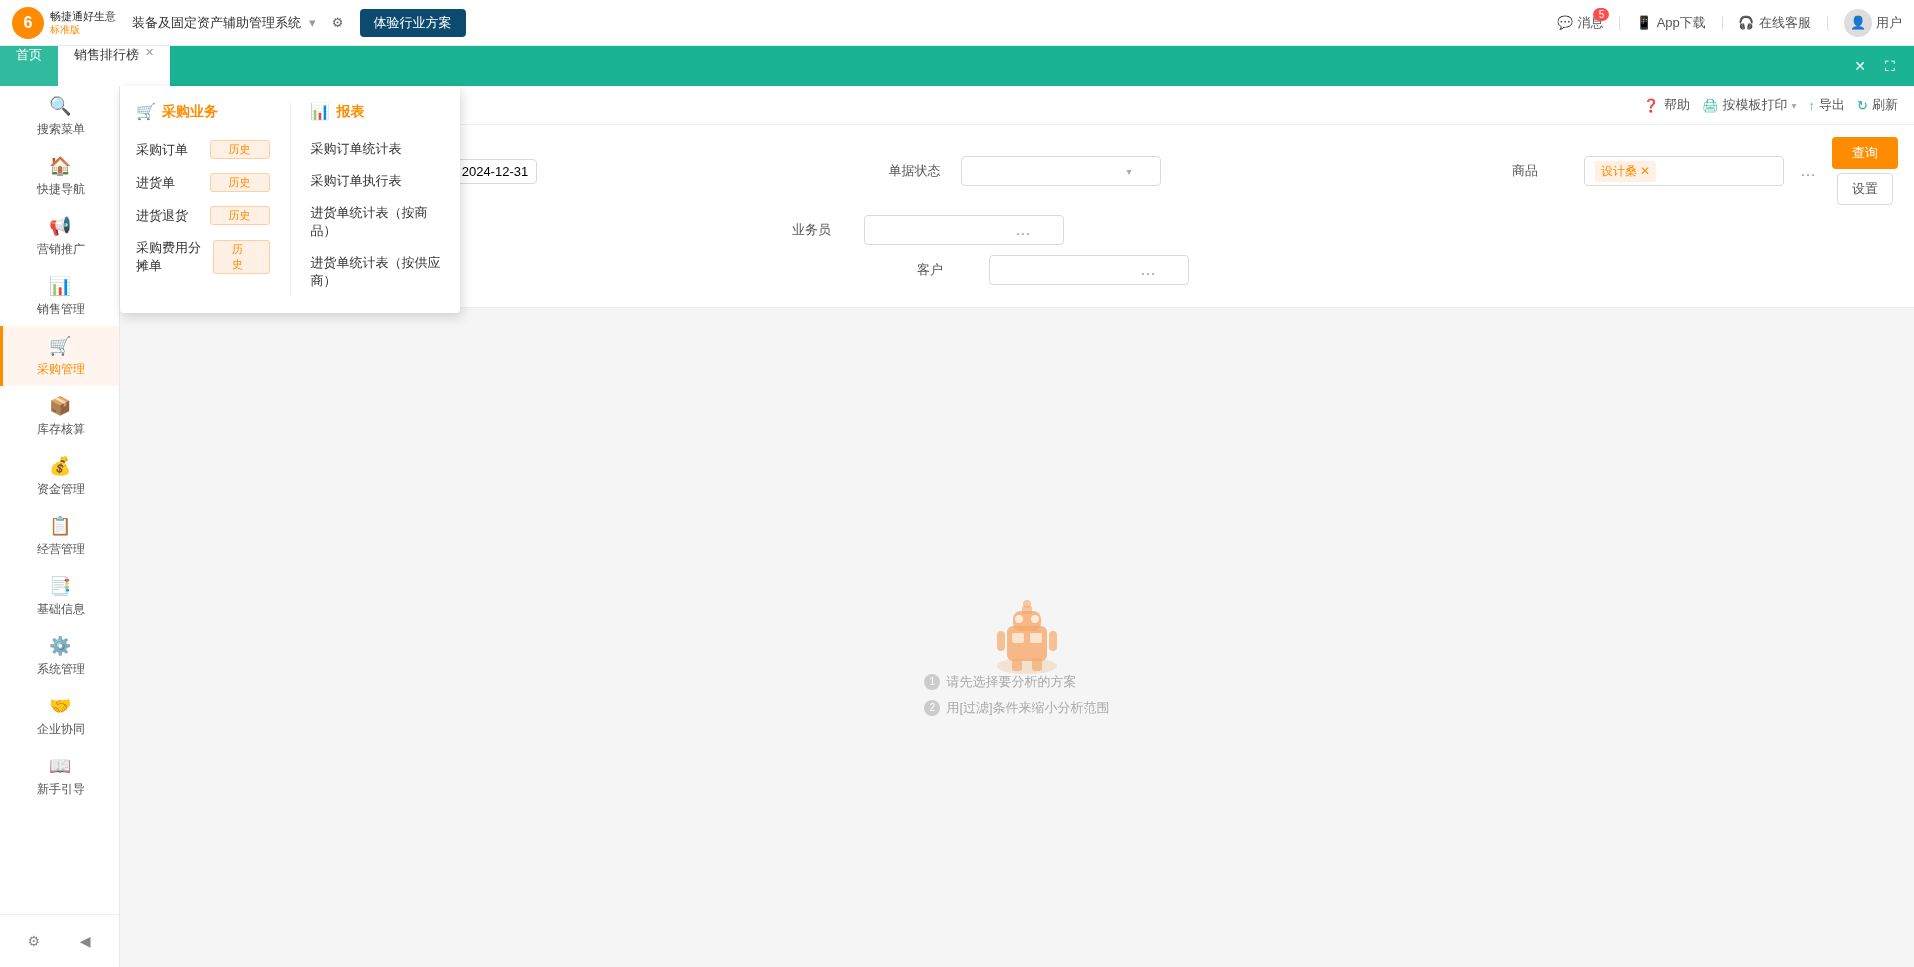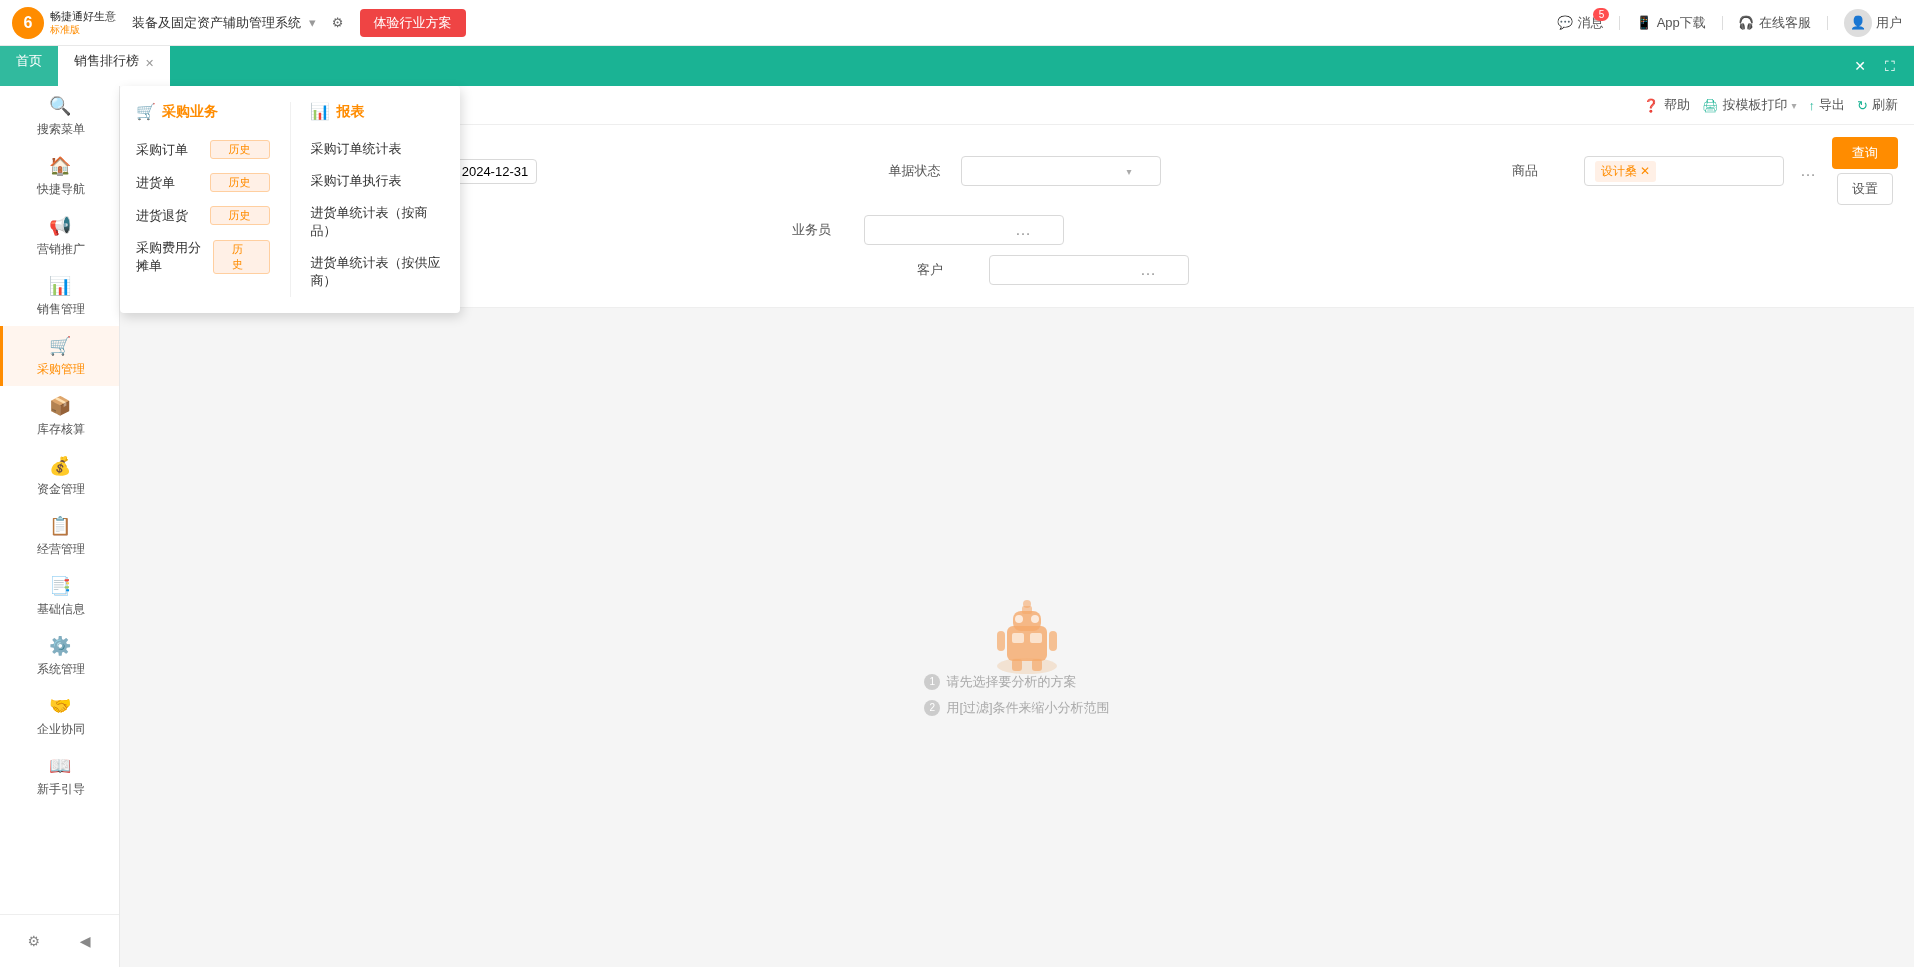--- a/index.html
+++ b/index.html
@@ -57,21 +57,21 @@
     .settings-icon {
       width: 28px;
       height: 28px;
       display: flex;
       align-items: center;
       justify-content: center;
       cursor: pointer;
       color: #666;
     }
     .industry-btn {
-      background: #ef4444;
+      background: #0c4a6e;
       color: white;
       border: none;
       padding: 5px 14px;
       border-radius: 4px;
       cursor: pointer;
       font-size: 13px;
     }
     .header-right {
       display: flex;
       align-items: center;
@@ -113,23 +113,23 @@
     .nav-tabs-bar {
       height: 40px;
       background: #1ab394;
       display: flex;
       align-items: center;
       padding: 0 0;
       position: relative;
     }
     .nav-tab {
       height: 40px;
-      padding: 16px 16px;
-      display: flex;
-      align-items: flex-end;
+      padding: 0 16px;
+      display: flex;
+      align-items: flex-start;
       color: white;
       cursor: pointer;
       font-size: 13px;
       gap: 6px;
     }
     .nav-tab.home {
       background: rgba(255,255,255,0.1);
     }
     .nav-tab.active {
       background: white;

